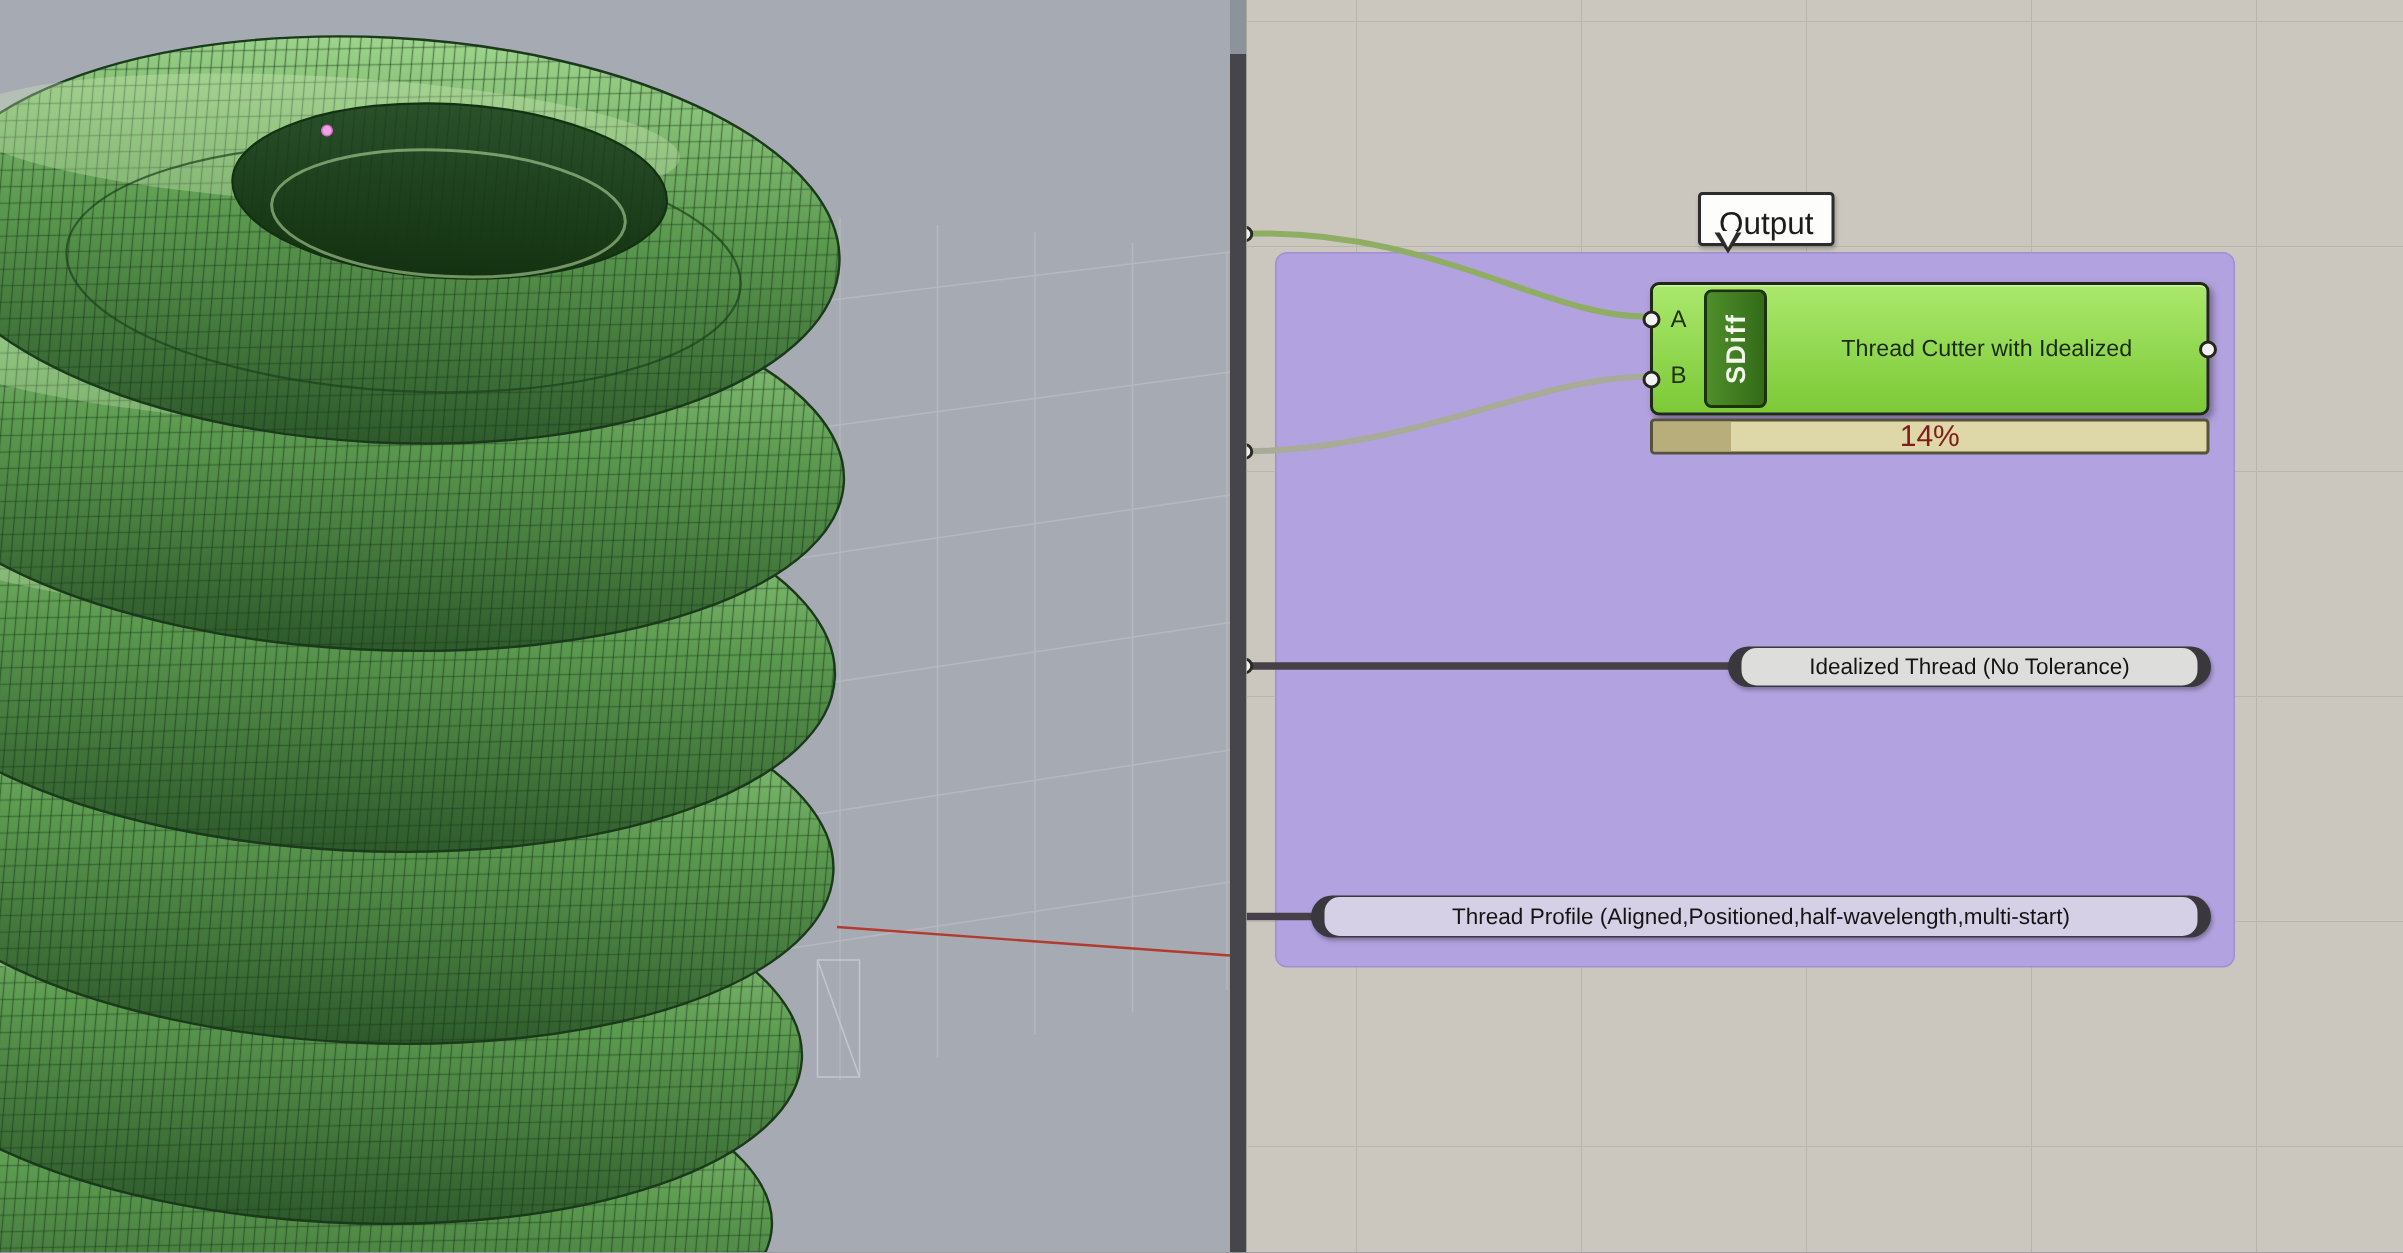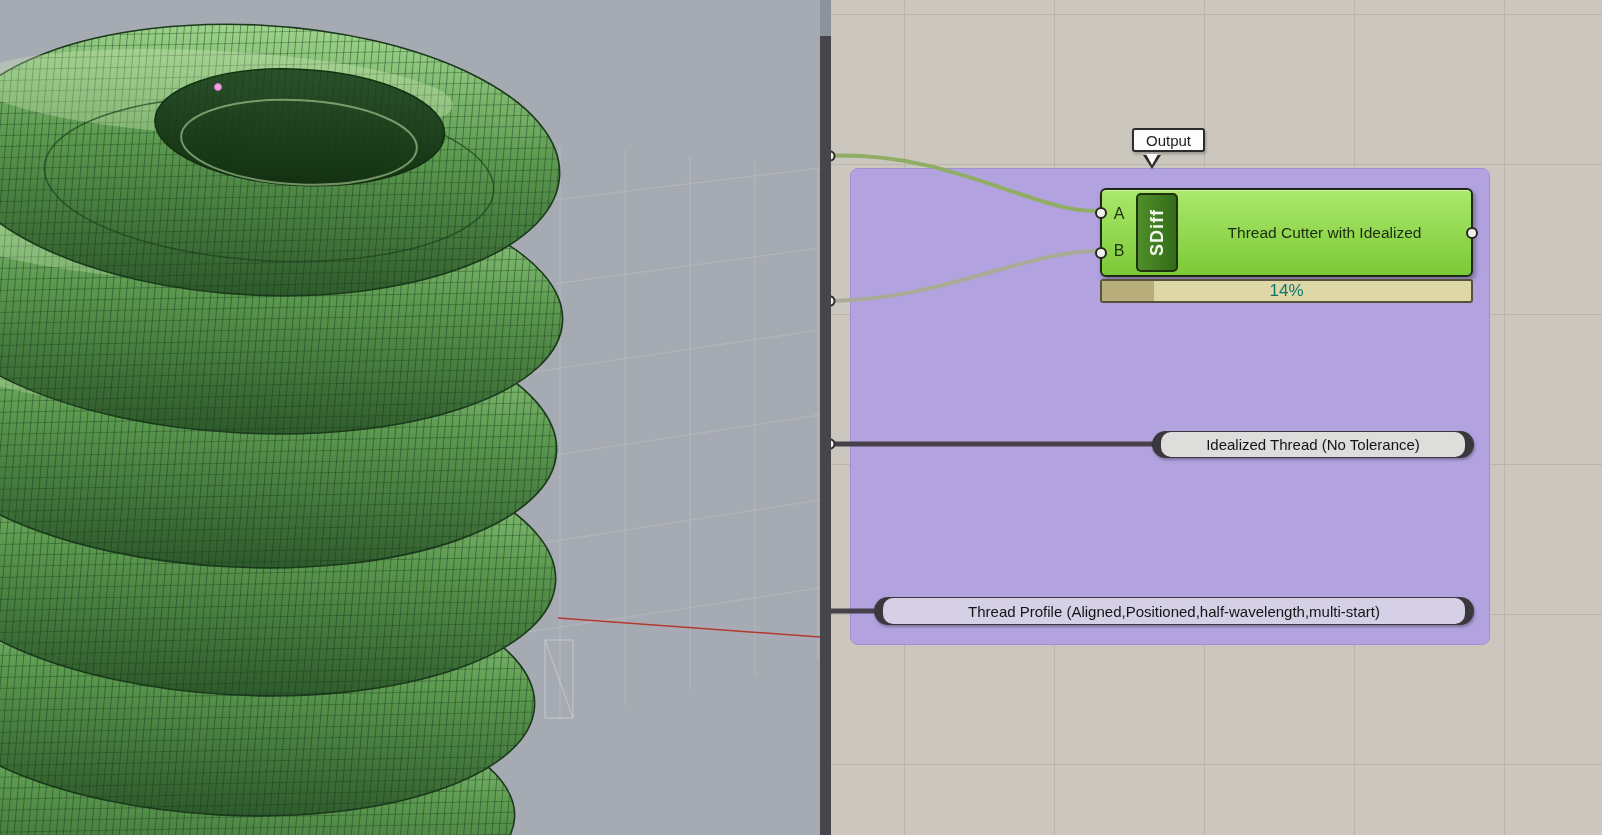--- a/index.html
+++ b/index.html
@@ -66,27 +66,27 @@
   .port-b { left:-7px; top:57px; }
   .port-out { right:-7px; top:37px; }
 
   
   .progress {
     position:absolute; left:269px; top:279px; width:373px; height:24px;
     background:#ded7a8; border:2px solid #57523a; border-radius:3px;
     overflow:hidden;
   }
   .progress-fill { position:absolute; left:0; top:0; bottom:0; width:14%; background:#b7ae7c; }
-  .progress-label { position:absolute; left:0; top:0; width:100%; height:100%; display:flex; align-items:center; justify-content:center; font-size:17px; color:#0f766e; }
+  .progress-label { position:absolute; left:0; top:0; width:100%; height:100%; display:flex; align-items:center; justify-content:center; font-size:20px; color:#7f1d1d; }
 
   
   .callout {
-    position:absolute; left:301px; top:128px; height:24px; padding:0 12px;
+    position:absolute; left:301px; top:128px; height:36px; padding:0 12px;
     background:#fdfdfc; border:2px solid #2c2c2c; border-radius:3px;
-    display:flex; align-items:center; font-size:15px; color:#1c1c1c;
+    display:flex; align-items:flex-end; font-size:21px; color:#1c1c1c;
     box-shadow:1px 2px 3px rgba(0,0,0,.25);
   }
   .callout-tail-dark {
     position:absolute; left:312px; top:155px; width:0; height:0;
     border-left:9px solid transparent; border-right:9px solid transparent; border-top:14px solid #2c2c2c;
   }
   .callout-tail-light {
     position:absolute; left:315px; top:154px; width:0; height:0;
     border-left:6px solid transparent; border-right:6px solid transparent; border-top:11px solid #fdfdfc;
   }

